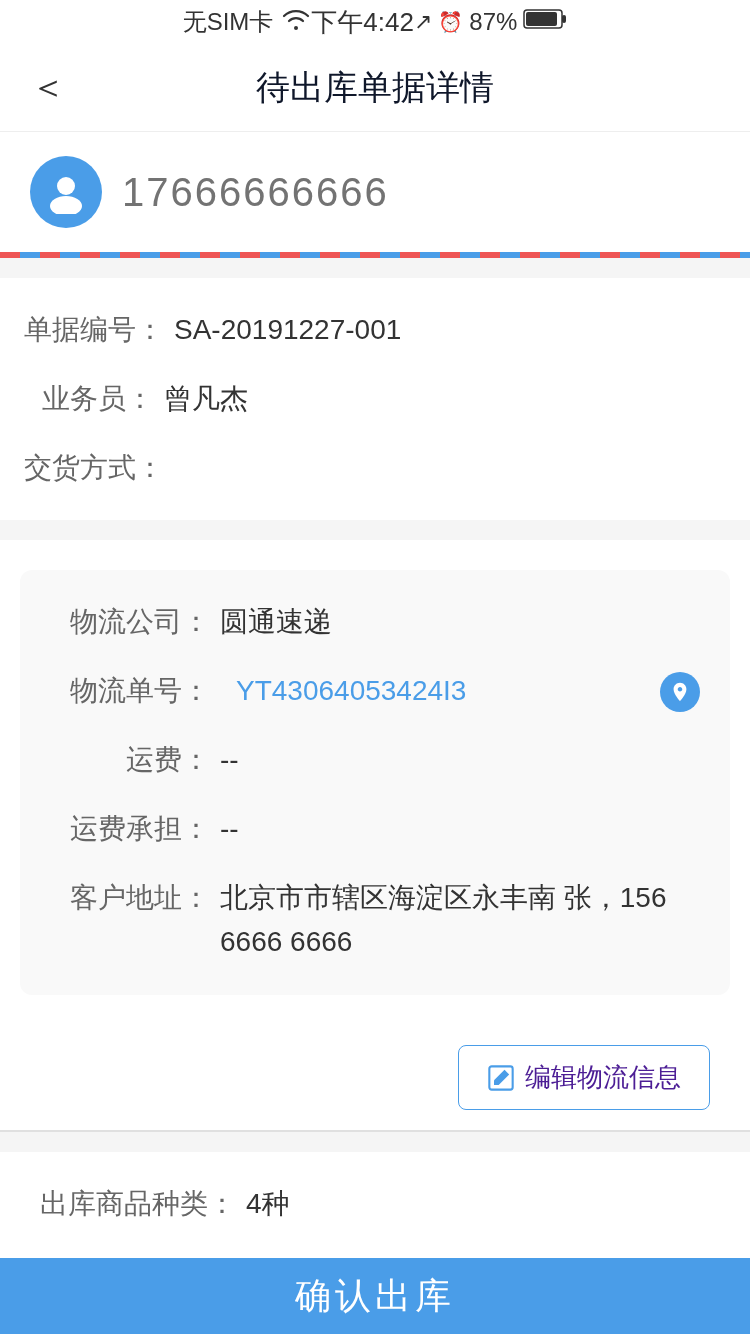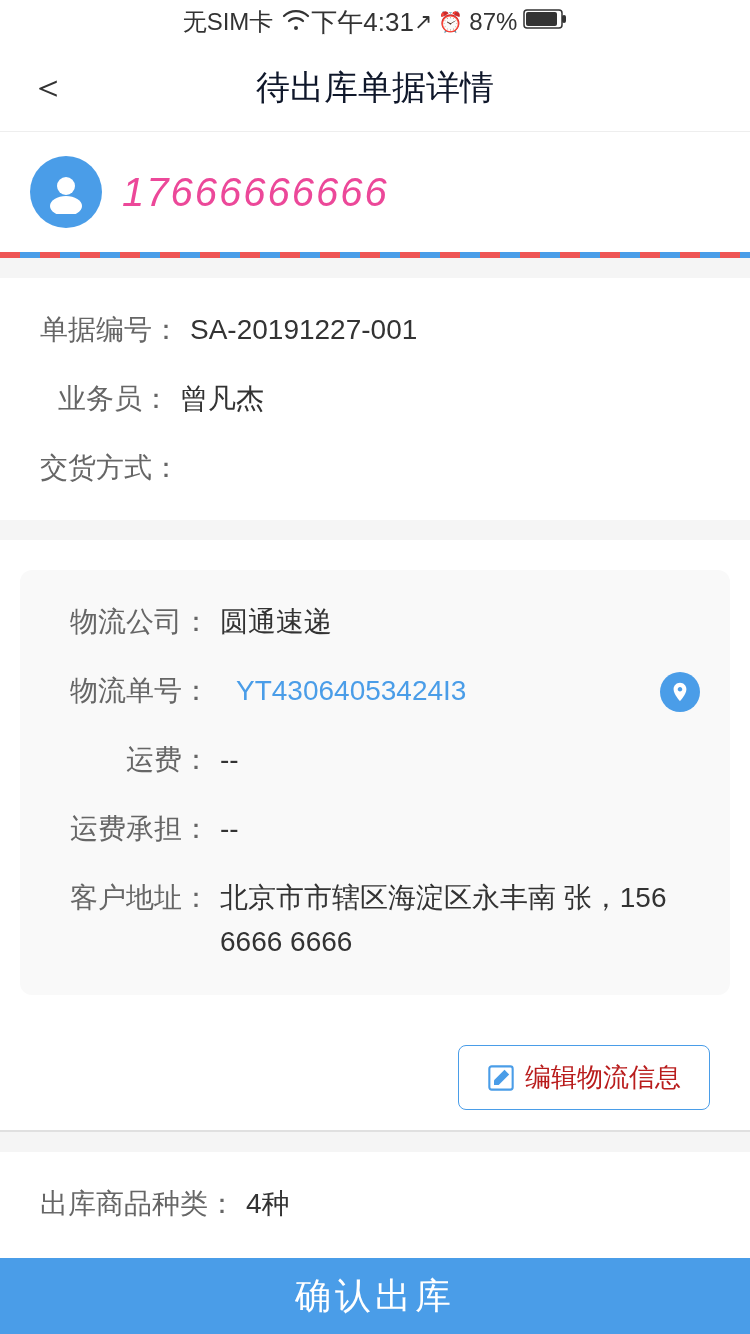--- a/index.html
+++ b/index.html
@@ -82,30 +82,29 @@
       background: #4a9de8;
       display: flex;
       align-items: center;
       justify-content: center;
       flex-shrink: 0;
     }
     .avatar svg { width: 44px; height: 44px; fill: #fff; }
     .customer-phone {
       font-size: 40px;
       font-weight: 500;
-      color: #ec4899;
+      color: #737373;
       letter-spacing: 2px;
-      font-style: italic;
     }
 
     
     .section {
       background: #fff;
       margin-top: 20px;
-      padding: 30px 40px;
+      padding: 30px 24px;
     }
 
     .info-row {
       display: flex;
       align-items: flex-start;
       margin-bottom: 24px;
       font-size: 28px;
       line-height: 1.6;
     }
     .info-row:last-child { margin-bottom: 0; }
@@ -156,21 +155,21 @@
     .edit-btn-row {
       display: flex;
       justify-content: flex-end;
       padding: 20px 40px;
       background: #fff;
     }
     .edit-btn {
       border: 1.5px solid #4a9de8;
       border-radius: 8px;
       padding: 14px 28px;
-      color: #b91c1c;
+      color: #4c1d95;
       font-size: 26px;
       background: #fff;
       display: flex;
       align-items: center;
       gap: 10px;
       cursor: pointer;
     }
     .edit-btn svg { width: 28px; height: 28px; fill: #4a9de8; }
 
     
@@ -228,21 +227,21 @@
   <div class="status-left">
     <span>无SIM卡</span>
     <span>
       <svg width="30" height="22" viewBox="0 0 30 22" fill="none">
         <path d="M15 18a2 2 0 1 1 0 4 2 2 0 0 1 0-4z" fill="#333"></path>
         <path d="M8 13a10 10 0 0 1 14 0" stroke="#333" stroke-width="2.2" fill="none" stroke-linecap="round"></path>
         <path d="M3 8a17 17 0 0 1 24 0" stroke="#333" stroke-width="2.2" fill="none" stroke-linecap="round"></path>
       </svg>
     </span>
   </div>
-  <div class="status-center">下午4:31</div>
+  <div class="status-center">下午4:42</div>
   <div class="status-right">
     <span style="font-size:22px;">↗</span>
     <span style="font-size:20px;">⏰</span>
     <span>87%</span>
     <span>
       <svg width="44" height="22" viewBox="0 0 44 22">
         <rect x="1" y="2" width="38" height="18" rx="3" ry="3" stroke="#333" stroke-width="1.5" fill="none"></rect>
         <rect x="39" y="7" width="4" height="8" rx="2" fill="#333"></rect>
         <rect x="3" y="4" width="31" height="14" rx="2" fill="#333"></rect>
       </svg>

